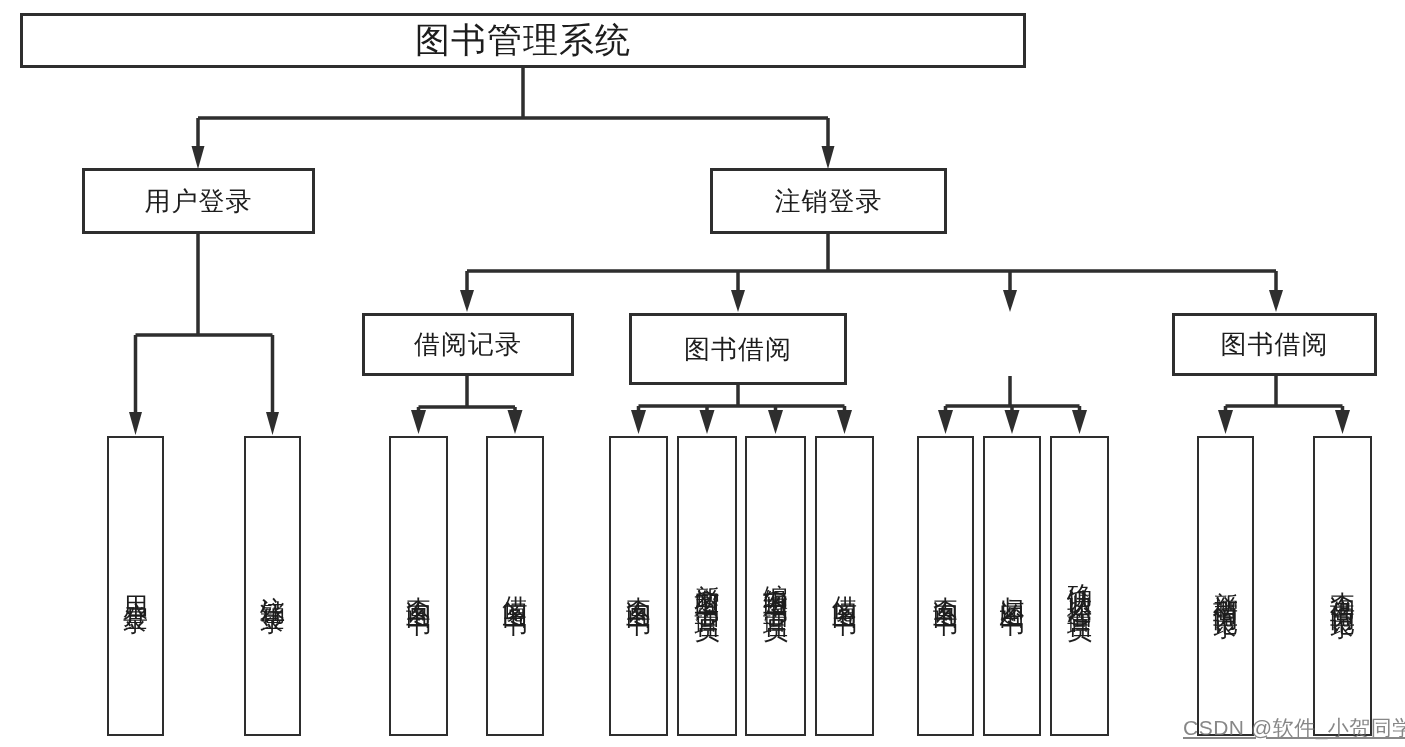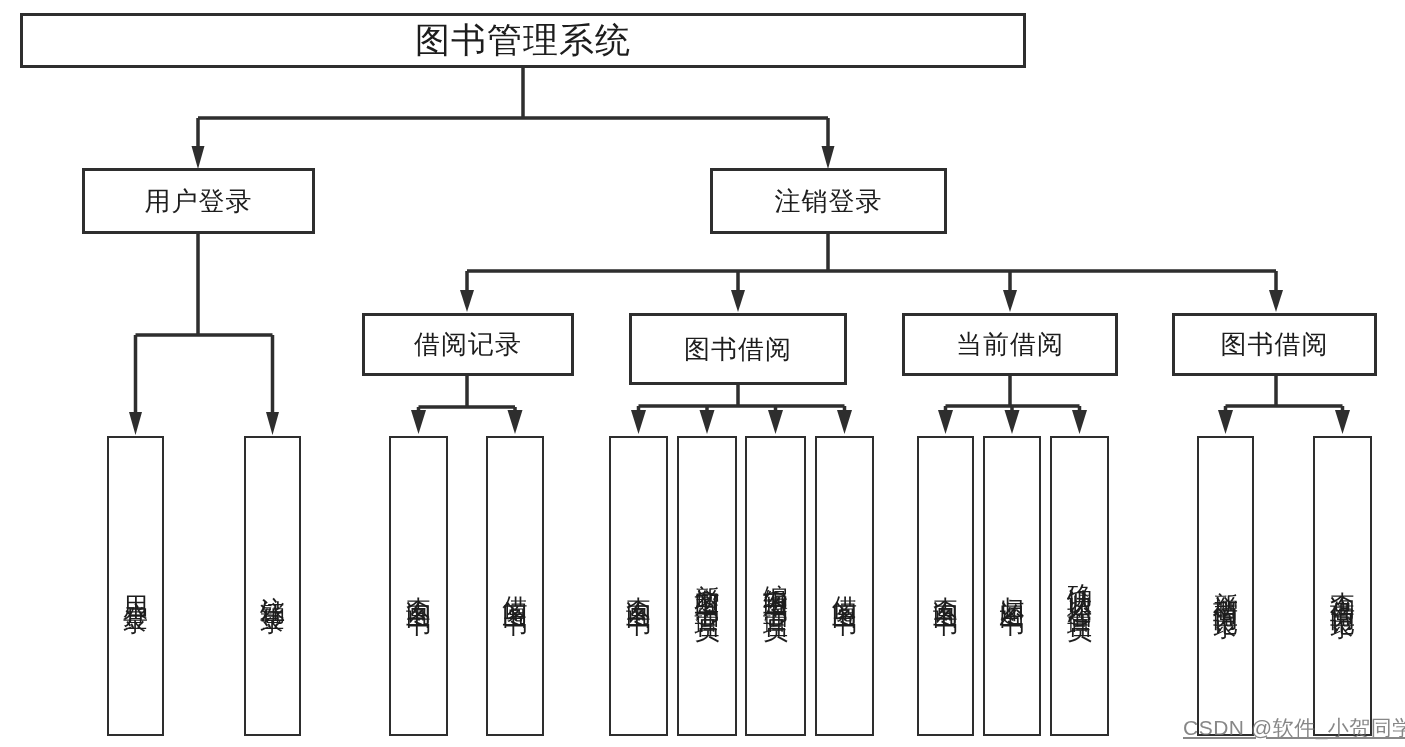--- a/index.html
+++ b/index.html
@@ -85,21 +85,20 @@
     </g>
   </svg>
 
   <div class="node h-node root-node" style="left:20px;top:13px;width:1006px;height:55px;">图书管理系统</div>
 
   <div class="node h-node" style="left:82px;top:168px;width:233px;height:66px;">用户登录</div>
   <div class="node h-node" style="left:710px;top:168px;width:237px;height:66px;">注销登录</div>
 
   <div class="node h-node" style="left:362px;top:313px;width:212px;height:63px;">借阅记录</div>
   <div class="node h-node" style="left:629px;top:313px;width:218px;height:72px;">图书借阅</div>
-  <div class="node h-node" style="left:902px;top:313px;width:216px;height:63px;">当前借阅</div>
   <div class="node h-node" style="left:1172px;top:313px;width:205px;height:63px;">图书借阅</div>
 
   <div class="node v-node" style="left:107px;top:436px;width:57px;height:300px;">
     <span class="v-label">用户登录</span>
   </div>
   <div class="node v-node" style="left:244px;top:436px;width:57px;height:300px;">
     <span class="v-label">注销登录</span>
   </div>
 
   <div class="node v-node" style="left:389px;top:436px;width:59px;height:300px;">

